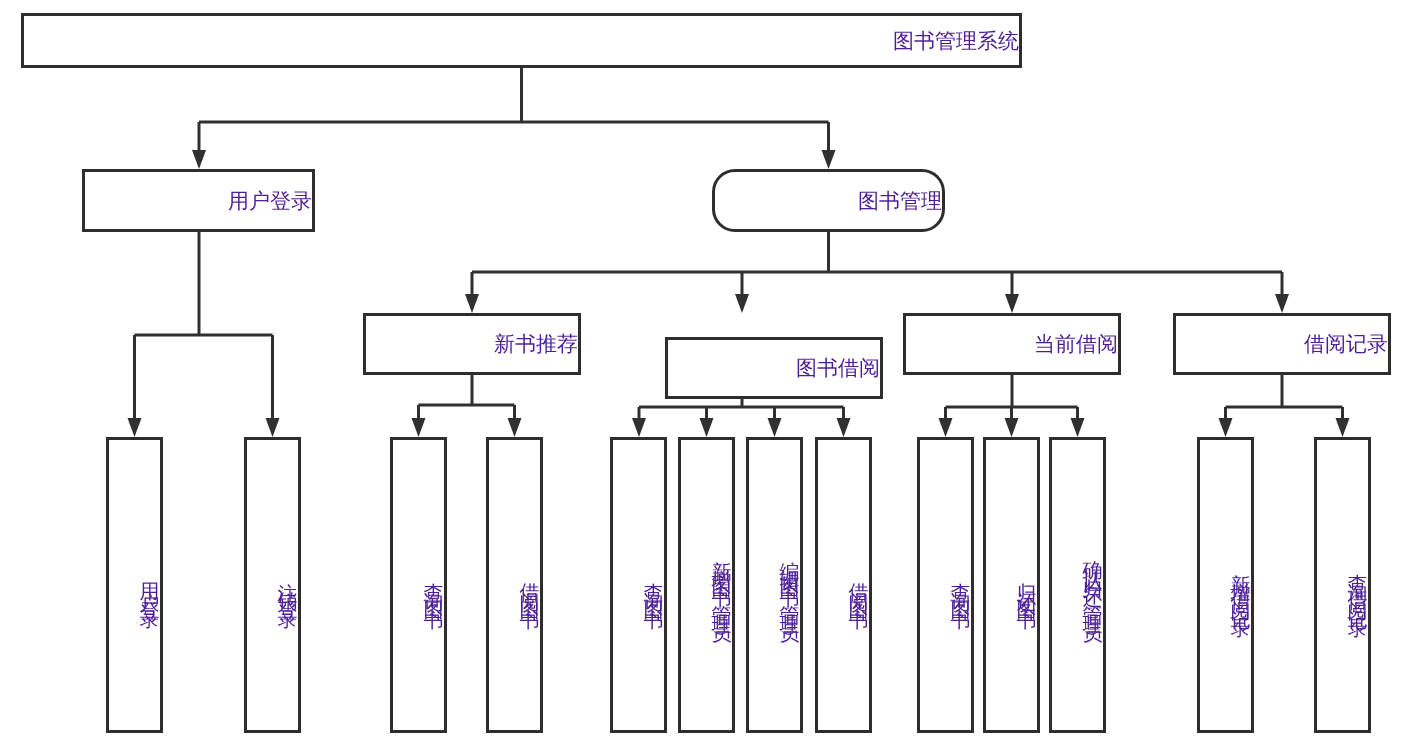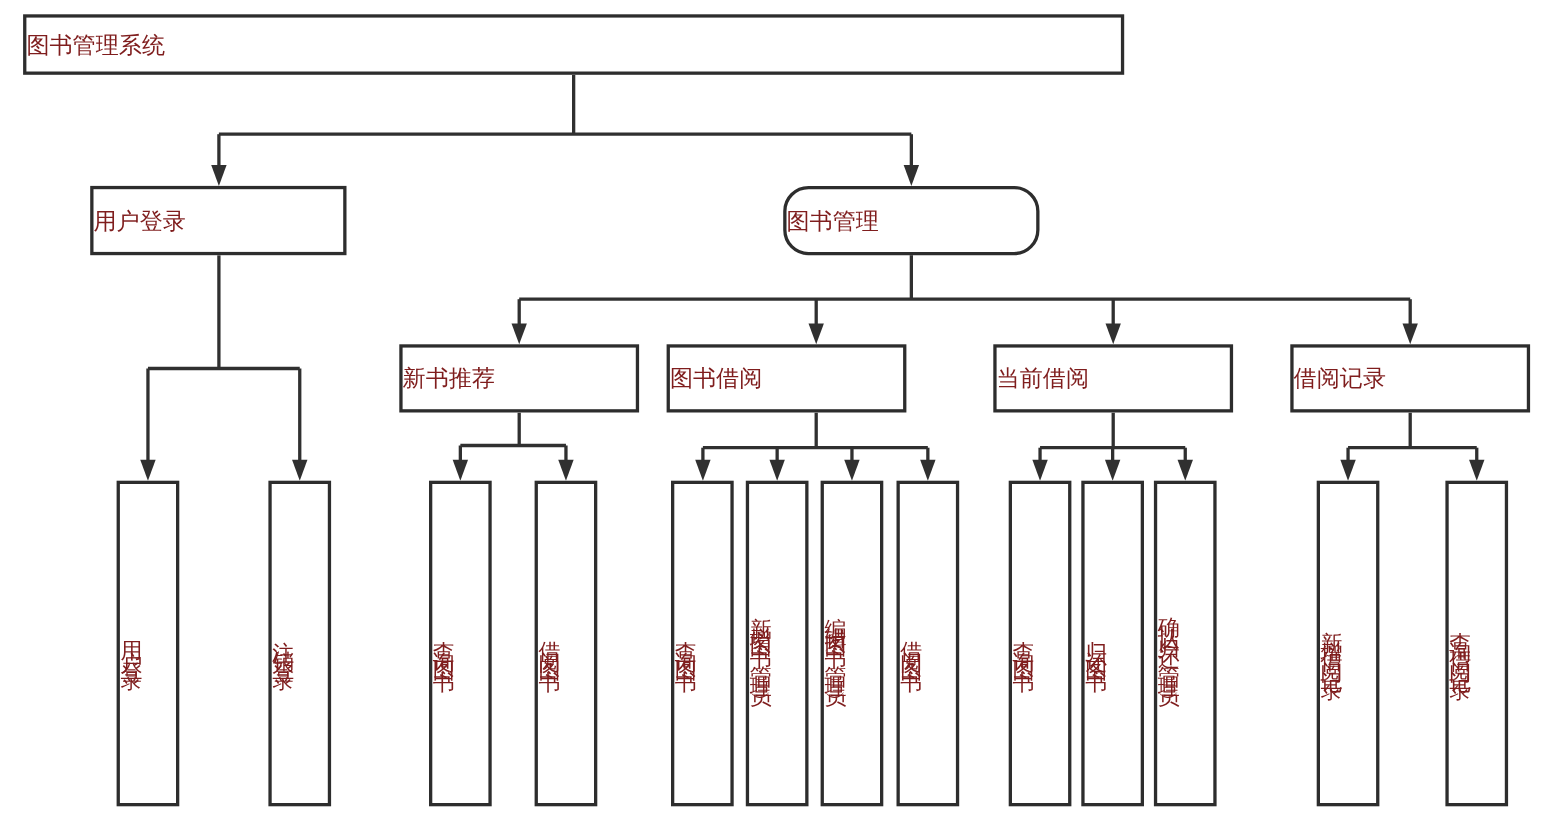--- a/index.html
+++ b/index.html
@@ -3,22 +3,22 @@
 <meta charset="utf-8">
 <style>
   html,body{margin:0;padding:0;background:#ffffff;}
   body{font-family:"Liberation Sans","DejaVu Sans",sans-serif;}
   #canvas{
     position:relative;width:1405px;height:747px;background:#ffffff;overflow:hidden;
   }
   #wires{position:absolute;left:0;top:0;width:1405px;height:747px;z-index:1;}
   .node{
     position:absolute;box-sizing:border-box;background:#ffffff;
-    border:3px solid #2d2d2d;display:flex;align-items:center;justify-content:flex-start;
-    color:#7f1d1d;z-index:2;
+    border:3px solid #2d2d2d;display:flex;align-items:center;justify-content:flex-end;
+    color:#4c1d95;z-index:2;
   }
   .node span{white-space:nowrap;}
   .root{left:21px;top:13px;width:1001px;height:55px;font-size:21px;}
   .lvl2{top:169px;width:233px;height:63px;font-size:21px;}
   .lvl3{top:313px;width:218px;height:62px;font-size:21px;}
   .leaf{top:437px;width:57px;height:296px;font-size:20px;}
   .vtext{
     writing-mode:vertical-rl;text-orientation:mixed;
     letter-spacing:9px;line-height:1;
   }
@@ -117,21 +117,21 @@
   <div class="node lvl2" style="left:82px;">
     <span>用户登录</span>
   </div>
   <div class="node lvl2" style="left:712px;border-radius:23px;">
     <span>图书管理</span>
   </div>
 
   <div class="node lvl3" style="left:363px;">
     <span>新书推荐</span>
   </div>
-  <div class="node lvl3" style="left:606px;">
+  <div class="node lvl3" style="left:665px;margin-top:24px;">
     <span>图书借阅</span>
   </div>
   <div class="node lvl3" style="left:1173px;">
     <span>借阅记录</span>
   </div>
   <div class="node lvl3" style="left:903px;">
     <span>当前借阅</span>
   </div>
 
   <div class="node leaf" style="left:106px;">

